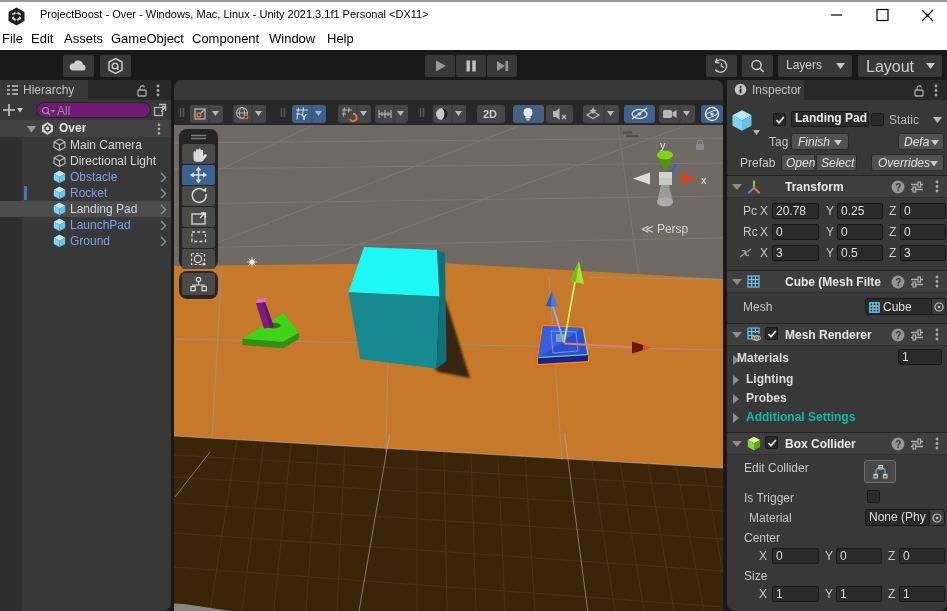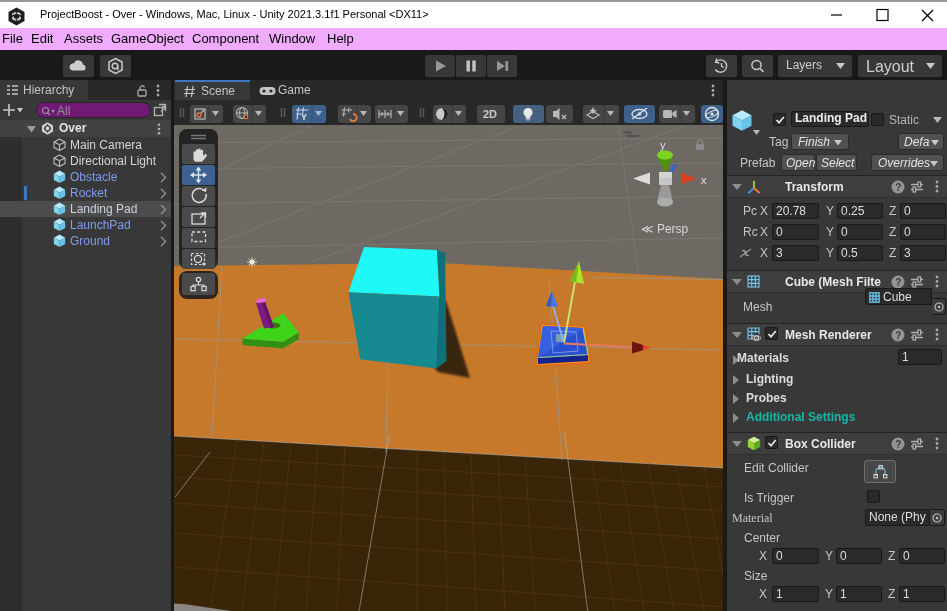--- a/index.html
+++ b/index.html
@@ -4,27 +4,27 @@
 <style>
   * { margin:0; padding:0; box-sizing:border-box; }
   html,body { width:947px; height:611px; overflow:hidden; background:#191919;
     font-family:"Liberation Sans", sans-serif; }
   #app { position:relative; width:947px; height:611px; }
   .abs { position:absolute; }
   
   #titlebar { left:0; top:0; width:947px; height:28px; background:#ffffff;
     border-top:2px solid #9a9a9a; }
   #title-text { left:40px; top:8px; font-size:11px; color:#000; }
-  #menubar { left:0; top:28px; width:947px; height:22px; background:#f0abfc; }
+  #menubar { left:0; top:28px; width:947px; height:22px; background:#ffffff; }
   .menu { position:absolute; top:3px; font-size:13px; color:#000; }
   
   #toolbar { left:0; top:50px; width:947px; height:30px; background:#191919; }
   .tbtn { position:absolute; top:5px; height:22px; background:#383838; border-radius:2px; }
   
-  .panel { background:#383838; }
+  .panel { background:#383838;border-radius:8px; }
   .tabbar { position:absolute; left:0; top:0; right:0; height:20px; background:#282828; }
   .tab { position:absolute; top:0; height:20px; background:#383838; color:#c3c3c3;
     font-size:12px; }
   
   #hierarchy { left:0; top:80px; width:171px; height:531px; }
   .hrow { position:absolute; left:0; width:171px; height:16px; font-size:12px;
     color:#d4d4d4; line-height:16px; }
   .bluetext { color:#7d9ee9; }
   
   #scene { left:174px; top:80px; width:549px; height:531px; background:#383838; }
@@ -270,39 +270,20 @@
       <svg style="position:absolute;left:53px;top:1px;" width="13" height="14">
           <use href="#bcube"></use>
         </svg>
       <span class="bluetext" style="position:absolute;left:70px;">Ground</span>
       <svg style="position:absolute;left:160px;top:3px;" width="7" height="11">
           <use href="#chev"></use>
         </svg>
     </div>
   </div>
   <div id="scene" class="abs panel">
-    <div class="tabbar">
-      <div class="tab" style="left:1px;width:75px;border-top:2px solid #3c76bc;">
-        <svg style="position:absolute;left:8px;top:3px;" width="13" height="13" viewBox="0 0 13 13">
-          <path d="M4.5 1 L3 12 M10 1 L8.5 12 M1.5 4.5 H12 M1 8.5 H11.5" stroke="#c3c3c3" stroke-width="1.2" fill="none"></path>
-        </svg>
-        <span style="position:absolute;left:26px;top:2px;">Scene</span>
-      </div>
-      <svg style="position:absolute;left:85px;top:6px;" width="17" height="10" viewBox="0 0 17 10">
-        <rect x="0.5" y="1" width="16" height="8" rx="4" fill="#c3c3c3"></rect>
-        <circle cx="5" cy="5" r="1.6" fill="#282828"></circle>
-        <circle cx="12" cy="5" r="1.6" fill="#282828"></circle>
-      </svg>
-      <span style="position:absolute;left:104px;top:3px;font-size:12px;color:#c3c3c3;">Game</span>
-      <svg style="position:absolute;left:536px;top:4px;" width="6" height="13" viewBox="0 0 6 13">
-        <circle cx="3" cy="2" r="1.4" fill="#a8a8a8"></circle>
-          <circle cx="3" cy="6.5" r="1.4" fill="#a8a8a8"></circle>
-          <circle cx="3" cy="11" r="1.4" fill="#a8a8a8"></circle>
-      </svg>
-    </div>
     <div class="abs" style="left:0;top:20px;width:549px;height:25px;background:#282828;">
       <svg width="549" height="25" viewBox="0 0 549 25">
         <g stroke="#5a5a5a" stroke-width="1.5">
             <path d="M6.5 8 v9 M9.5 8 v9"></path>
           </g>
         <rect x="16" y="5" width="33" height="18" rx="3" fill="#464646"></rect>
         <line x1="35" y1="5" x2="35" y2="23" stroke="#383838"></line>
         <rect x="21" y="9" width="10" height="10" fill="none" stroke="#b8b8b8" stroke-width="1.2"></rect>
         <circle cx="25" cy="15" r="2" fill="none" stroke="#e07b3a" stroke-width="1.3"></circle>
         <line x1="27" y1="13" x2="30" y2="10" stroke="#b8b8b8" stroke-width="1.2"></line>
@@ -526,20 +507,39 @@
       <circle cx="25" cy="135" r="1.6" fill="#dadada"></circle>
       <g stroke="#dadada" stroke-width="1.2" fill="none">
         <circle cx="19.5" cy="150.5" r="2.2"></circle>
         <rect x="12" y="157.5" width="4.2" height="4.2"></rect>
         <rect x="23" y="157.5" width="4.2" height="4.2"></rect>
         <path d="M19.5 153 v3 M14 157.5 v-1.5 h11 v1.5"></path>
       </g>
     </svg>
   </div>
   <div id="inspector" class="abs panel">
+    <div class="tabbar">
+      <div class="tab" style="left:0;width:77px;">
+        <svg style="position:absolute;left:7px;top:3px;" width="13" height="13" viewBox="0 0 13 13">
+          <circle cx="6.5" cy="6.5" r="5.8" fill="#c3c3c3"></circle>
+          <rect x="5.6" y="2.8" width="1.9" height="1.9" fill="#282828"></rect>
+          <rect x="5.6" y="5.6" width="1.9" height="4.6" fill="#282828"></rect>
+        </svg>
+        <span style="position:absolute;left:25px;top:3px;">Inspector</span>
+      </div>
+      <svg style="position:absolute;left:186px;top:4px;" width="12" height="13" viewBox="0 0 12 13">
+        <rect x="2" y="6" width="8" height="6" rx="1" fill="none" stroke="#a8a8a8" stroke-width="1.3"></rect>
+        <path d="M4 6 V4 a2.3 2.3 0 0 1 4.5 -0.6" fill="none" stroke="#a8a8a8" stroke-width="1.3"></path>
+      </svg>
+      <svg style="position:absolute;left:206px;top:4px;" width="6" height="13" viewBox="0 0 6 13">
+        <circle cx="3" cy="2" r="1.4" fill="#a8a8a8"></circle>
+          <circle cx="3" cy="6.5" r="1.4" fill="#a8a8a8"></circle>
+          <circle cx="3" cy="11" r="1.4" fill="#a8a8a8"></circle>
+      </svg>
+    </div>
     <svg class="abs" style="left:5px;top:29px;" width="28" height="28" viewBox="0 0 28 28">
       <path d="M10 1.2 L19.5 6.3 L10 11.4 L0.5 6.3 Z" fill="#b5e9fb"></path>
       <path d="M0.5 6.3 L10 11.4 L10 21.8 L0.5 16.7 Z" fill="#7fd3f2"></path>
       <path d="M19.5 6.3 L10 11.4 L10 21.8 L19.5 16.7 Z" fill="#66c4ea"></path>
       <path d="M21 21 h7 l-3.5 5 z" fill="#b8b8b8"></path>
     </svg>
     <div class="chk" style="left:46px;top:33px;">
       <svg width="12" height="12" viewBox="0 0 12 12">
           <path d="M2.5 6 l2.5 2.8 L9.8 3" fill="none" stroke="#e8e8e8" stroke-width="1.7"></path>
         </svg>
@@ -646,21 +646,21 @@
         <rect x="8" y="1" width="2.6" height="5" fill="#3e3e3e" stroke="#b0b0b0" stroke-width="1.2"></rect>
         <rect x="3" y="6" width="2.6" height="5" fill="#3e3e3e" stroke="#b0b0b0" stroke-width="1.2"></rect>
       </svg>
       <svg style="position:absolute;left:207px;top:4px;" width="6" height="13" viewBox="0 0 6 13">
         <circle cx="3" cy="2" r="1.4" fill="#a8a8a8"></circle>
           <circle cx="3" cy="6.5" r="1.4" fill="#a8a8a8"></circle>
           <circle cx="3" cy="11" r="1.4" fill="#a8a8a8"></circle>
       </svg>
     </div>
     <div class="ilabel" style="left:16px;top:220px;">Mesh</div>
-    <div class="ifield" style="left:138px;top:208px;width:67px;height:17px;border-radius:3px 0 0 3px;">
+    <div class="ifield" style="left:138px;top:218px;width:67px;height:17px;border-radius:3px 0 0 3px;">
       <svg style="position:absolute;left:3px;top:3px;" width="11" height="11" viewBox="0 0 13 13">
         <g stroke="#6fc2ea" stroke-width="1.6" fill="none">
           <rect x="1" y="1" width="11" height="11"></rect>
           <path d="M4.7 1 v11 M8.4 1 v11 M1 4.7 h11 M1 8.4 h11"></path>
         </g>
       </svg>
       <span style="position:absolute;left:17px;top:1px;color:#dedede;">Cube</span>
     </div>
     <div class="abs" style="left:205px;top:218px;width:14px;height:17px;background:#3c3c3c;border:1px solid #191919;border-left:none;border-radius:0 3px 3px 0;">
       <svg style="position:absolute;left:1.5px;top:3px;" width="10" height="10">
@@ -745,21 +745,21 @@
         <g stroke="#6fc2ea" stroke-width="1.1" fill="none">
           <path d="M4 4.5 L8.5 2 L13 4.5 M4 11 L4 4.5 M13 11 L13 4.5"></path>
         </g>
         <rect x="7" y="0.5" width="3.4" height="3.4" fill="none" stroke="#d0d0d0" stroke-width="1.1"></rect>
         <rect x="2" y="9.5" width="3.4" height="3.4" fill="none" stroke="#d0d0d0" stroke-width="1.1"></rect>
         <rect x="11.5" y="9.5" width="3.4" height="3.4" fill="none" stroke="#d0d0d0" stroke-width="1.1"></rect>
       </svg>
     </div>
     <div class="ilabel" style="left:17px;top:411px;">Is Trigger</div>
     <div class="chk" style="left:140px;top:410px;"></div>
-    <div class="ilabel" style="left:5px;top:431px;font-family:Liberation Serif, serif;">Material</div>
+    <div class="ilabel" style="left:22px;top:431px;">Material</div>
     <div class="ifield" style="left:138px;top:429px;width:65px;height:17px;">None (Phy</div>
     <div class="abs" style="left:203px;top:429px;width:15px;height:17px;background:#3c3c3c;border:1px solid #191919;border-left:none;border-radius:0 3px 3px 0;">
       <svg style="position:absolute;left:2px;top:3px;" width="10" height="10">
           <circle cx="5" cy="5" r="4" fill="none" stroke="#bdbdbd" stroke-width="1.2"></circle>
           <circle cx="5" cy="5" r="1.3" fill="#bdbdbd"></circle>
         </svg>
     </div>
     <div class="ilabel" style="left:17px;top:451px;">Center</div>
     <div class="ilabel" style="left:32px;top:469px;">X</div>
     <div class="ifield" style="left:45px;top:468px;width:47px;height:16px;">0</div>

